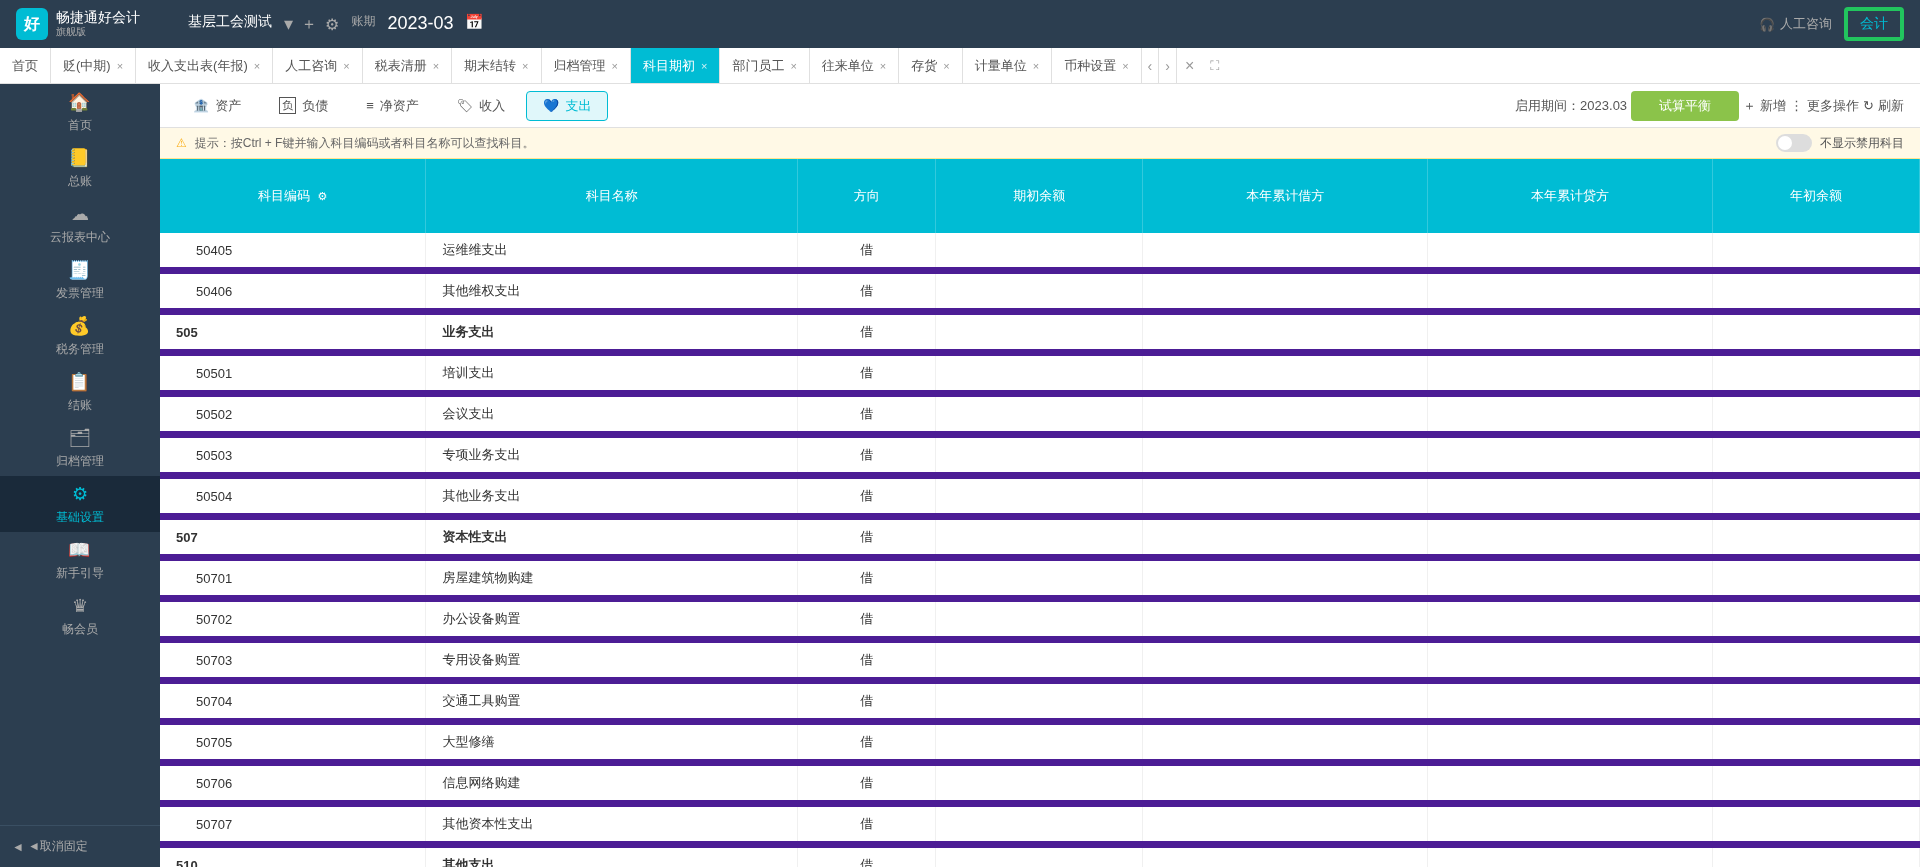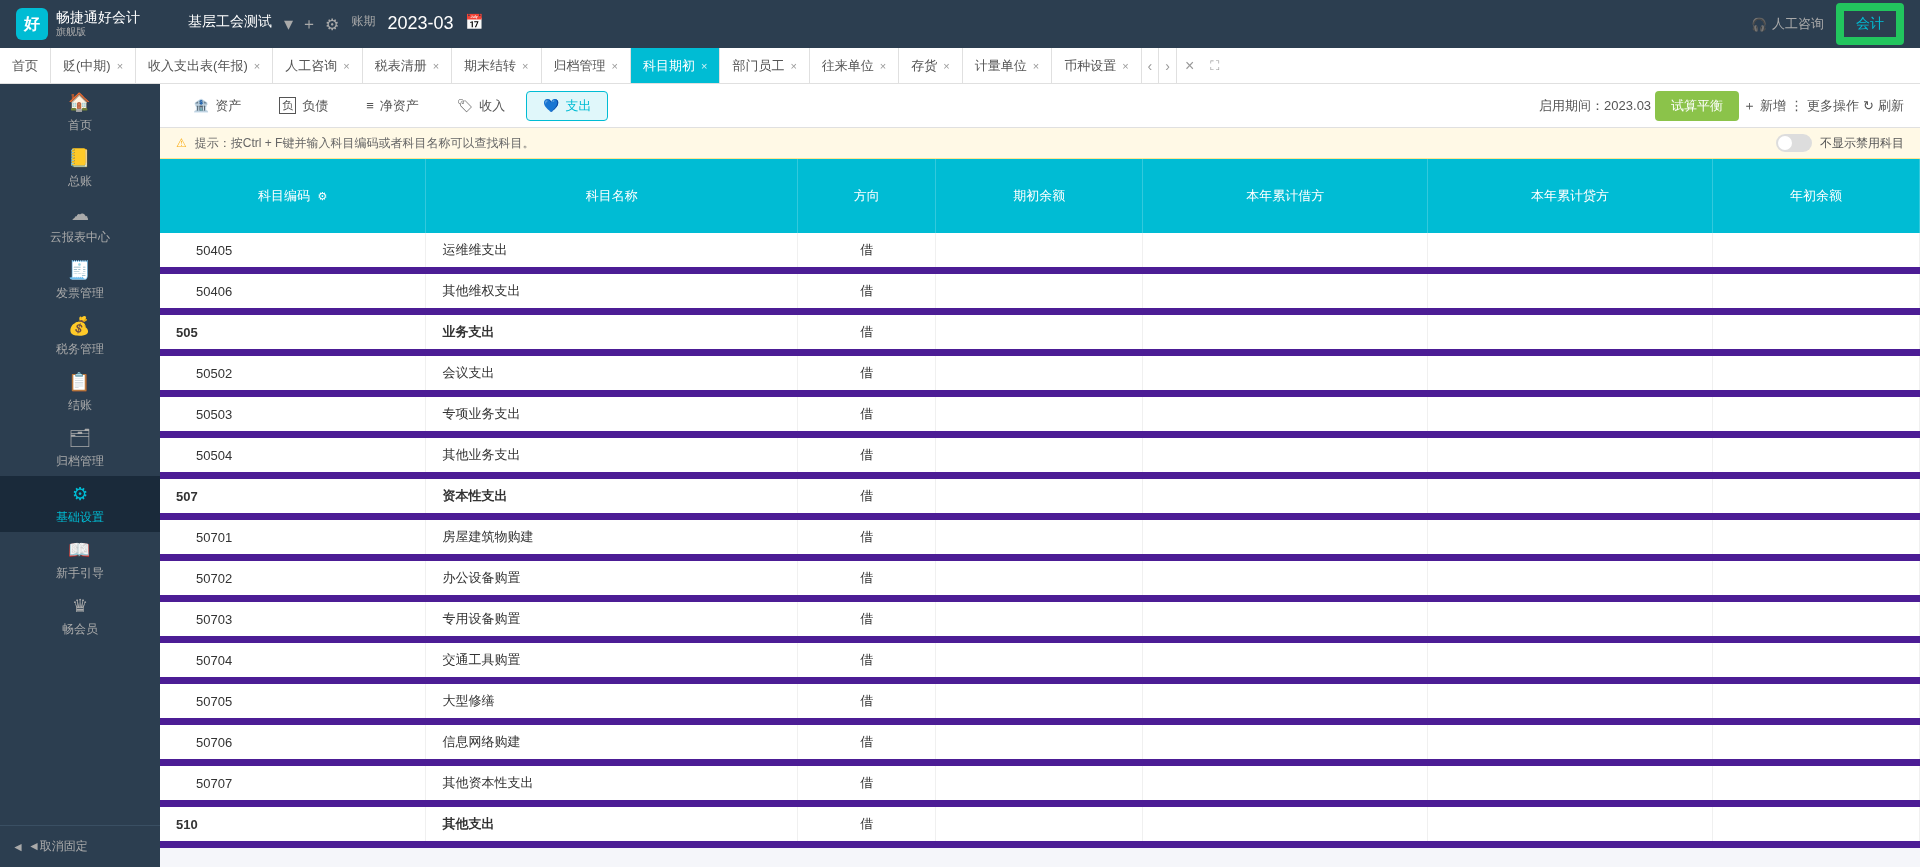--- a/index.html
+++ b/index.html
@@ -28,21 +28,21 @@
     .header-middle {
       flex: 1; display: flex; gap: 12px;
     }
     .company-name { color: #fff; font-size: 14px; cursor: pointer; }
     .header-icons { display: flex; align-items: center; gap: 8px; color: #aaa; font-size: 18px; }
     .period-label { color: #aaa; font-size: 12px; }
     .period-value { color: #fff; font-size: 18px; }
     .header-right { display: flex; align-items: center; gap: 12px; }
     .help-btn { color: #aaa; font-size: 13px; display: flex; align-items: center; gap: 4px; cursor: pointer; }
     .account-btn {
-      border: 8px solid #22c55e; color: #00bcd4; background: transparent;
+      border: 4px solid #22c55e; color: #00bcd4; background: transparent;
       padding: 4px 12px; border-radius: 4px; font-size: 14px; cursor: pointer;
     }
 
     
     .tab-bar {
       height: 36px;
       background: #fff;
       display: flex;
       align-items: center;
       border-bottom: 1px solid #e0e0e0;
@@ -94,21 +94,21 @@
       padding: 0 16px; gap: 4px; border-bottom: 1px solid #e0e0e0; flex-shrink: 0;
     }
     .sub-tab-btn {
       height: 30px; display: flex; align-items: center; padding: 0 16px; gap: 6px;
       border-radius: 4px; cursor: pointer; font-size: 13px; color: #555; border: 1px solid transparent;
     }
     .sub-tab-btn.active { background: #e0f7fa; border-color: #00bcd4; color: #00bcd4; }
     .sub-tab-right { margin-left: auto; display: flex; align-items: center; gap: 4px; }
     .period-info { color: #555; font-size: 13px; }
     .balance-btn {
-      background: #8bc34a; color: #fff; border: none; padding: 6px 16px;
+      background: #8bc34a; color: #fff; border: none; padding: 6px 28px;
       border-radius: 4px; cursor: pointer; font-size: 13px;
     }
     .add-btn { color: #555; cursor: pointer; font-size: 13px; display: flex; align-items: center; gap: 4px; }
     .more-btn { color: #555; cursor: pointer; font-size: 13px; display: flex; align-items: center; gap: 4px; }
     .refresh-btn { color: #555; cursor: pointer; font-size: 13px; display: flex; align-items: center; gap: 4px; }
 
     
     .notice-bar {
       background: #fff9e6; border-bottom: 1px solid #ffe58f; padding: 6px 16px;
       font-size: 12px; color: #666; display: flex; align-items: center; gap: 8px;
@@ -384,20 +384,29 @@
             <tr>
       <td class="level-0">505</td>
       <td class="level-0">业务支出</td>
       <td>借</td>
       <td></td>
       <td></td>
       <td></td>
       <td></td>
     </tr>
             <tr>
+      <td class="level-1 indent-1">50501</td>
+      <td class="level-1">培训支出</td>
+      <td>借</td>
+      <td></td>
+      <td></td>
+      <td></td>
+      <td></td>
+    </tr>
+            <tr>
       <td class="level-1 indent-1">50502</td>
       <td class="level-1">会议支出</td>
       <td>借</td>
       <td></td>
       <td></td>
       <td></td>
       <td></td>
     </tr>
             <tr>
       <td class="level-1 indent-1">50503</td>

